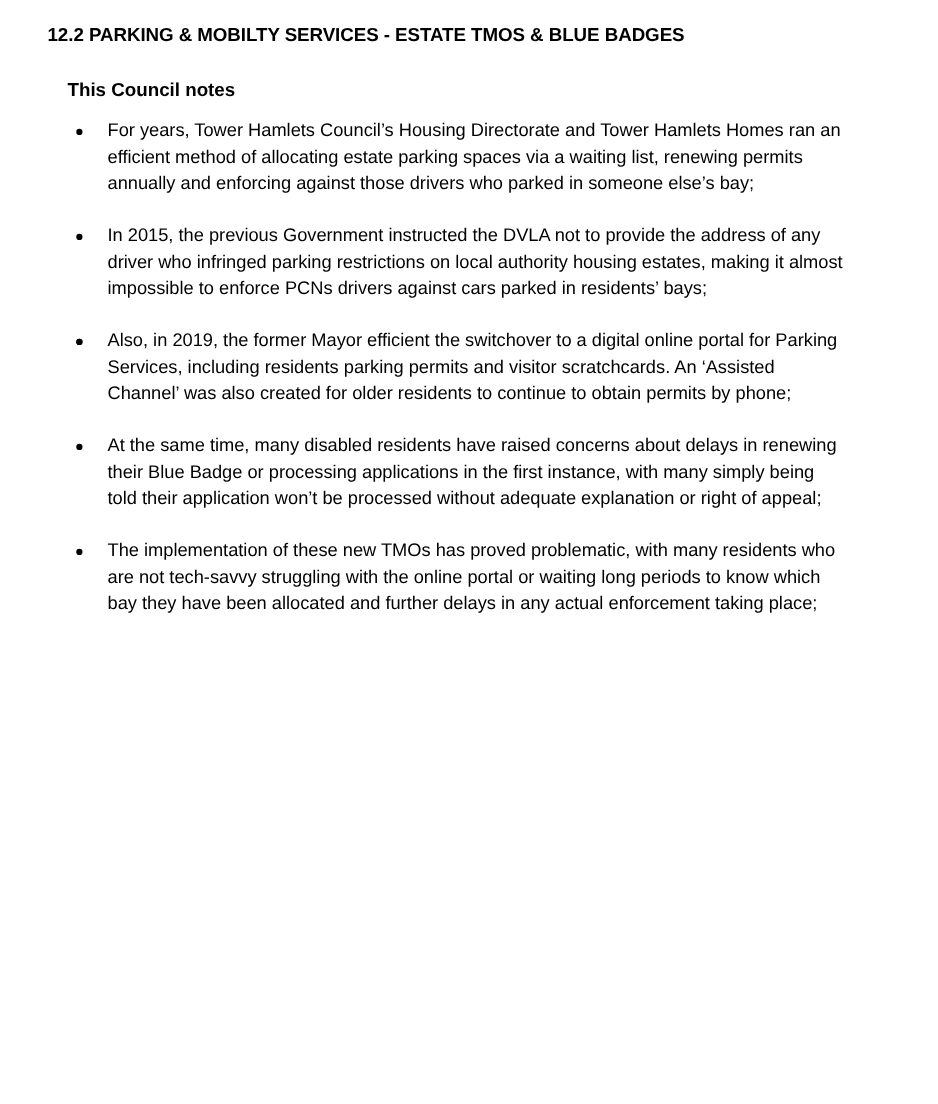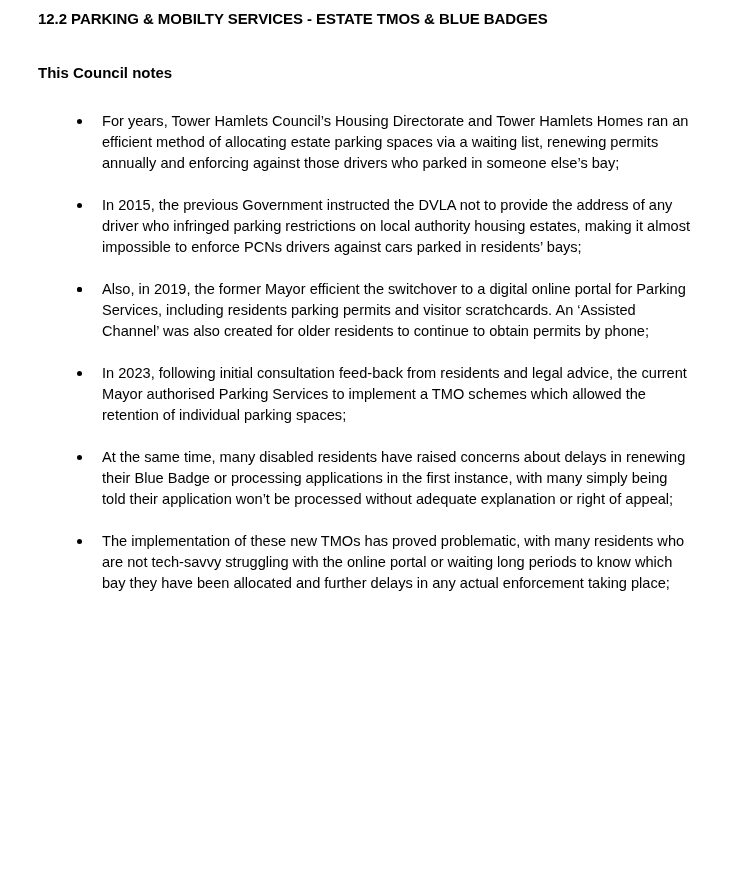--- a/index.html
+++ b/index.html
@@ -17,41 +17,41 @@
     }
     .doc {
       position: absolute;
       left: 38px;
       top: 0;
       width: 700px;
     }
     .heading {
       position: absolute;
       left: 0;
-      top: 9px;
+      top: 19px;
       font-size: 15px;
       font-weight: bold;
       line-height: 20px;
       white-space: nowrap;
       letter-spacing: -0.05px;
     }
     .subheading {
       position: absolute;
-      left: 0;
+      left: 16px;
       top: 63px;
       font-size: 15px;
       font-weight: bold;
       line-height: 20px;
       white-space: nowrap;
     }
     .bullets {
       position: absolute;
       left: 0;
       top: 95px;
-      margin: 16px;
+      margin: 0;
       padding: 0;
       list-style: none;
       width: 690px;
     }
     .bullet-item {
       position: relative;
       padding-left: 48px;
       font-size: 14.6px;
       line-height: 21px;
       margin-bottom: 21px;
@@ -88,24 +88,20 @@
     </li>
     <li class="bullet-item">
       <span class="bullet-dot"></span>
     </li>
     <li class="bullet-item">
       <span class="bullet-dot"></span>
       <span class="bullet-text">Also, in 2019, the former Mayor efficient the switchover to a digital online portal for Parking Services, including residents parking permits and visitor scratchcards. An ‘Assisted Channel’ was also created for older residents to continue to obtain permits by phone;</span>
     </li>
     <li class="bullet-item">
       <span class="bullet-dot"></span>
-      <span class="bullet-text">In 2023, following initial consultation feed-back from residents and legal advice, the current Mayor authorised Parking Services to implement a TMO schemes which allowed the retention of individual parking spaces;</span>
-    </li>
-    <li class="bullet-item">
-      <span class="bullet-dot"></span>
       <span class="bullet-text">At the same time, many disabled residents have raised concerns about delays in renewing their Blue Badge or processing applications in the first instance, with many simply being told their application won’t be processed without adequate explanation or right of appeal;</span>
     </li>
     <li class="bullet-item">
       <span class="bullet-dot"></span>
       <span class="bullet-text">The implementation of these new TMOs has proved problematic, with many residents who are not tech-savvy struggling with the online portal or waiting long periods to know which bay they have been allocated and further delays in any actual enforcement taking place;</span>
     </li>
   </ul>
 </div>
 
 </body></html>

